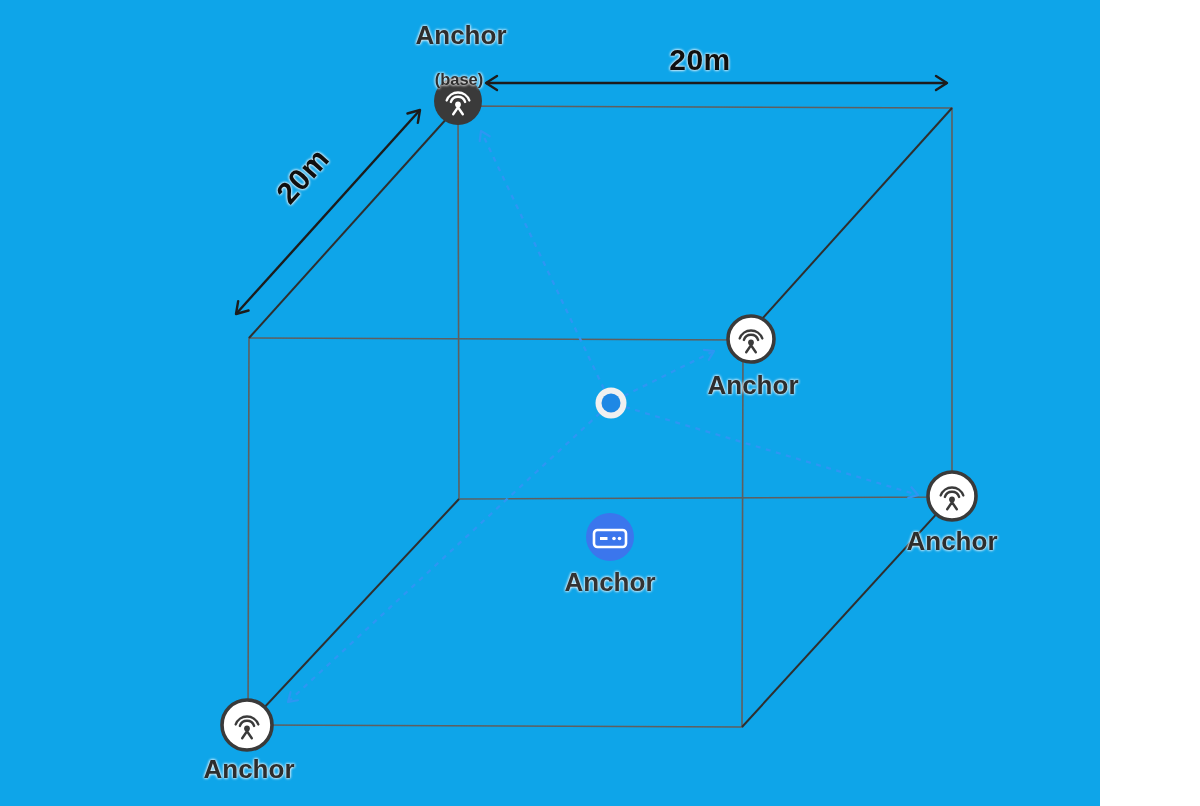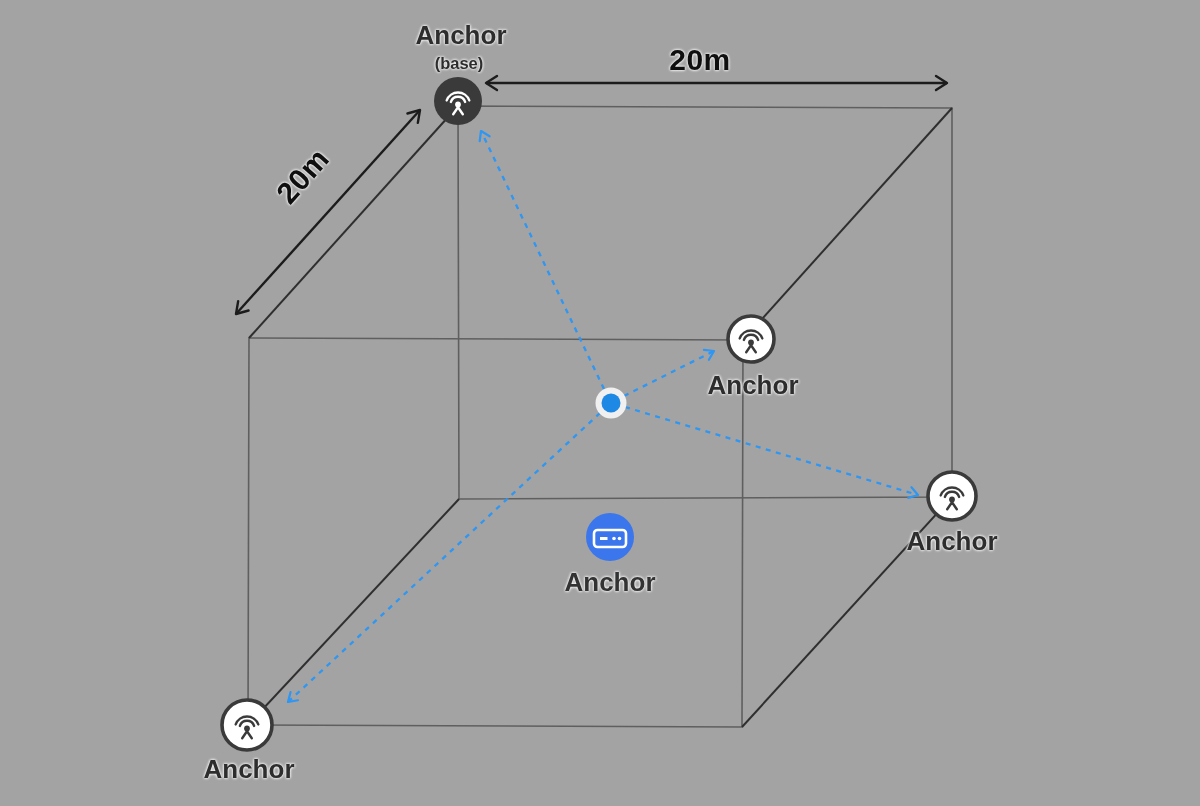--- a/index.html
+++ b/index.html
@@ -1,31 +1,31 @@
 <!DOCTYPE html>
 <html><head>
 <meta charset="utf-8">
 <style>
   html,body{margin:0;padding:0;background:#ffffff;}
   .canvas{
-    position:relative;width:1200px;height:806px;background:#a3a3a3;overflow:hidden;
+    position:relative;width:1100px;height:806px;background:#0ea5e9;overflow:hidden;
     font-family:"Liberation Sans", sans-serif;
   }
   svg.layer{position:absolute;left:0;top:0;}
   .edge{fill:none;stroke:#5f5f5f;stroke-width:1.6;}
   .conn{stroke:#2f2f2f;stroke-width:2;}
   .dim{stroke:#1c1c1c;stroke-width:2.4;fill:none;}
   .link{stroke:#2e96f3;stroke-width:2.3;fill:none;stroke-dasharray:5 5.5;}
   .lbl{
     position:absolute;transform:translate(-50%,-50%);
     font-weight:700;color:#2d2d2d;white-space:nowrap;line-height:1;
     text-shadow:0 0 3px #fff,0 0 3px #fff;
   }
   .lbl.big{font-size:26px;}
-  .lbl.small{font-size:16.5px;}
+  .lbl.small{font-size:16.5px;margin-top:16px;}
   .lbl.dim-lbl{font-size:30px;color:#0f0f0f;letter-spacing:0.5px;}
   .lbl.rot{transform:translate(-50%,-50%) rotate(-48.5deg);}
 </style>
 </head>
 <body>
 
 <div class="canvas">
 
   <svg class="layer" width="1200" height="806" viewBox="0 0 1200 806">
     <defs>

